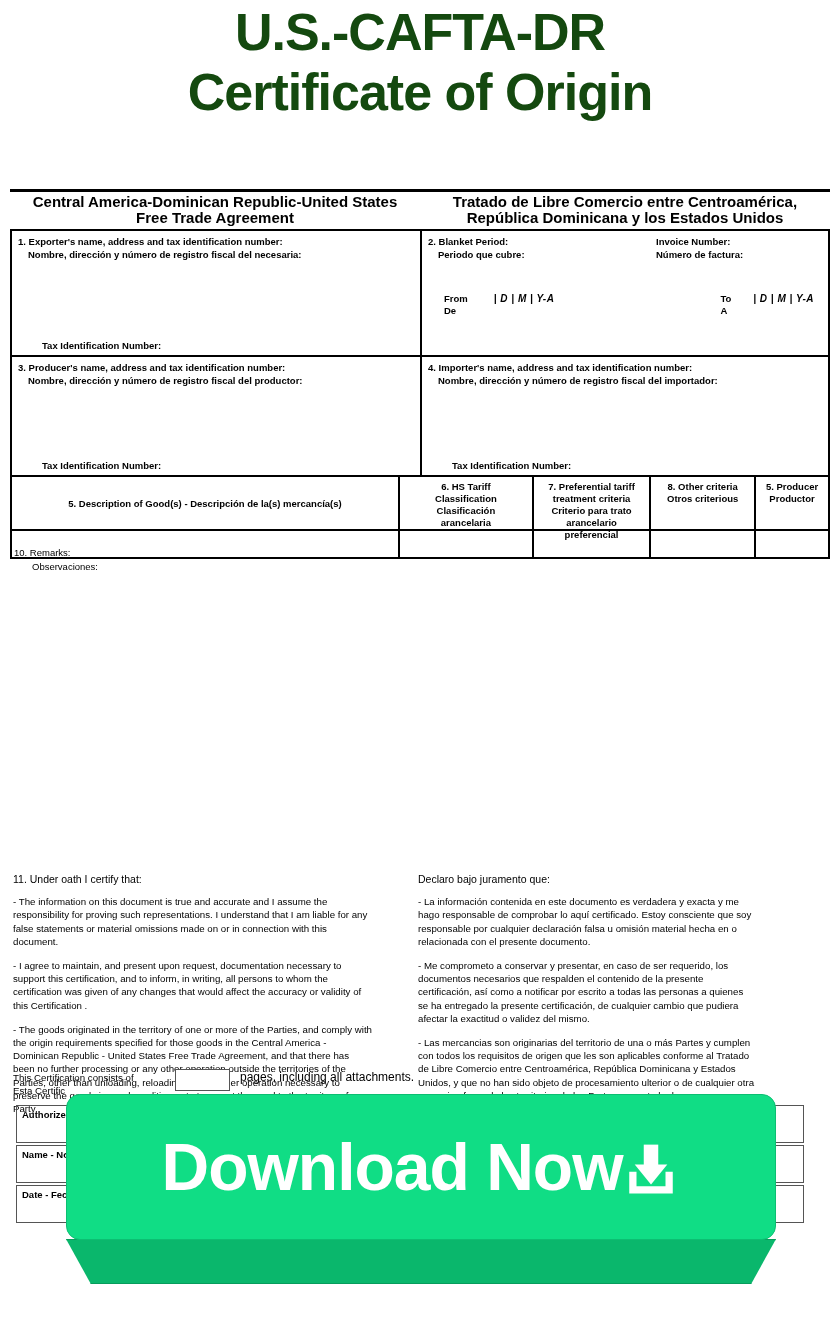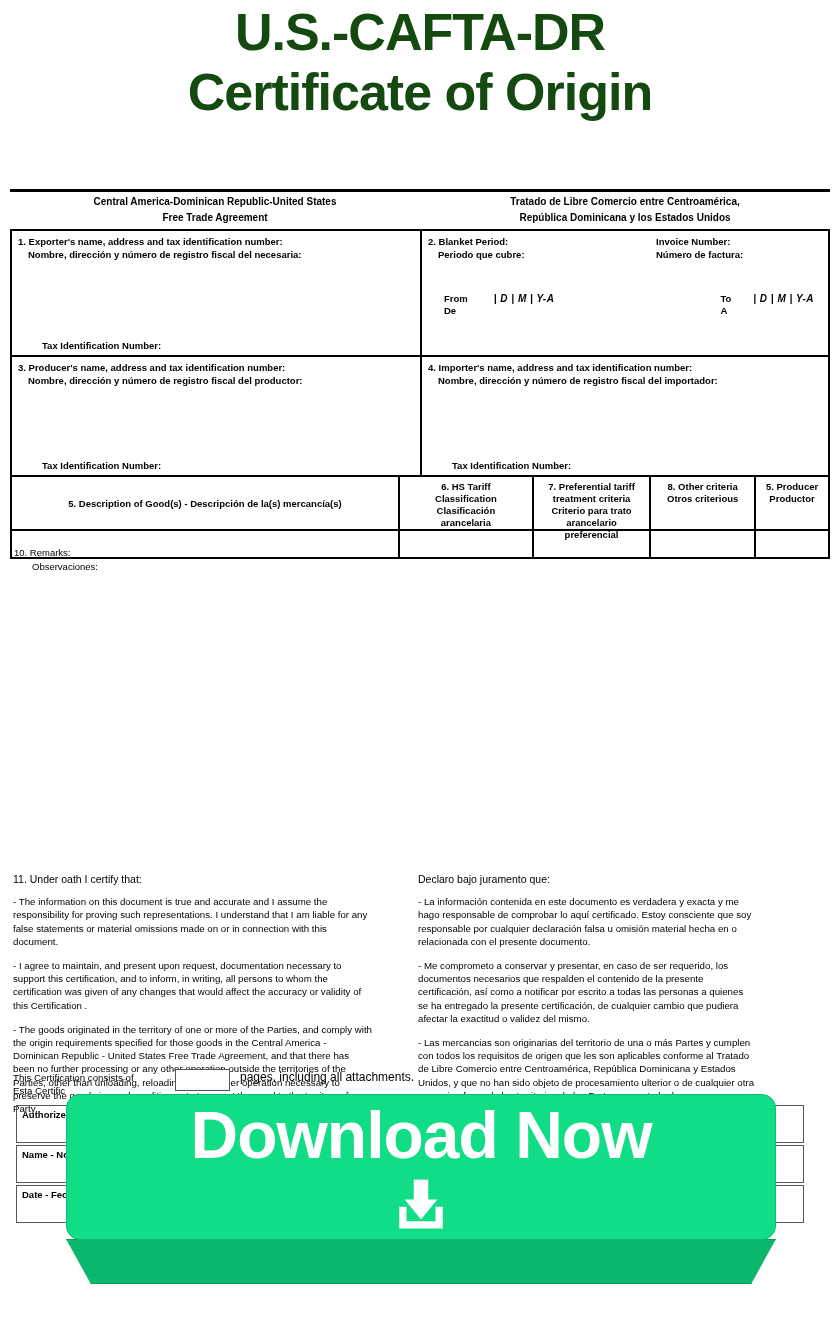--- a/index.html
+++ b/index.html
@@ -49,21 +49,21 @@
     position: absolute;
     left: 10px;
     top: 192px;
     width: 820px;
     height: 36px;
     display: flex;
   }
   .agreement-col {
     flex: 1 1 50%;
     text-align: center;
-    font-size: 10px;
+    font-size: 15px;
     font-weight: bold;
     line-height: 16px;
     padding-top: 2px;
   }
 
   
   .form-table {
     position: absolute;
     left: 10px;
     top: 229px;
@@ -253,21 +253,20 @@
     width: 710px;
     height: 146px;
     background: #10dd85;
     border-radius: 14px;
     border: 1px solid #0bbf72;
     box-sizing: border-box;
     display: flex;
     align-items: center;
     justify-content: center;
     gap: 0;
-    flex-direction: column;
   }
   .dl-base {
     position: absolute;
     left: 66px;
     top: 1239px;
     width: 710px;
     height: 45px;
     background: #0ab76c;
     border: 1px solid #079c5c;
     box-sizing: border-box;

